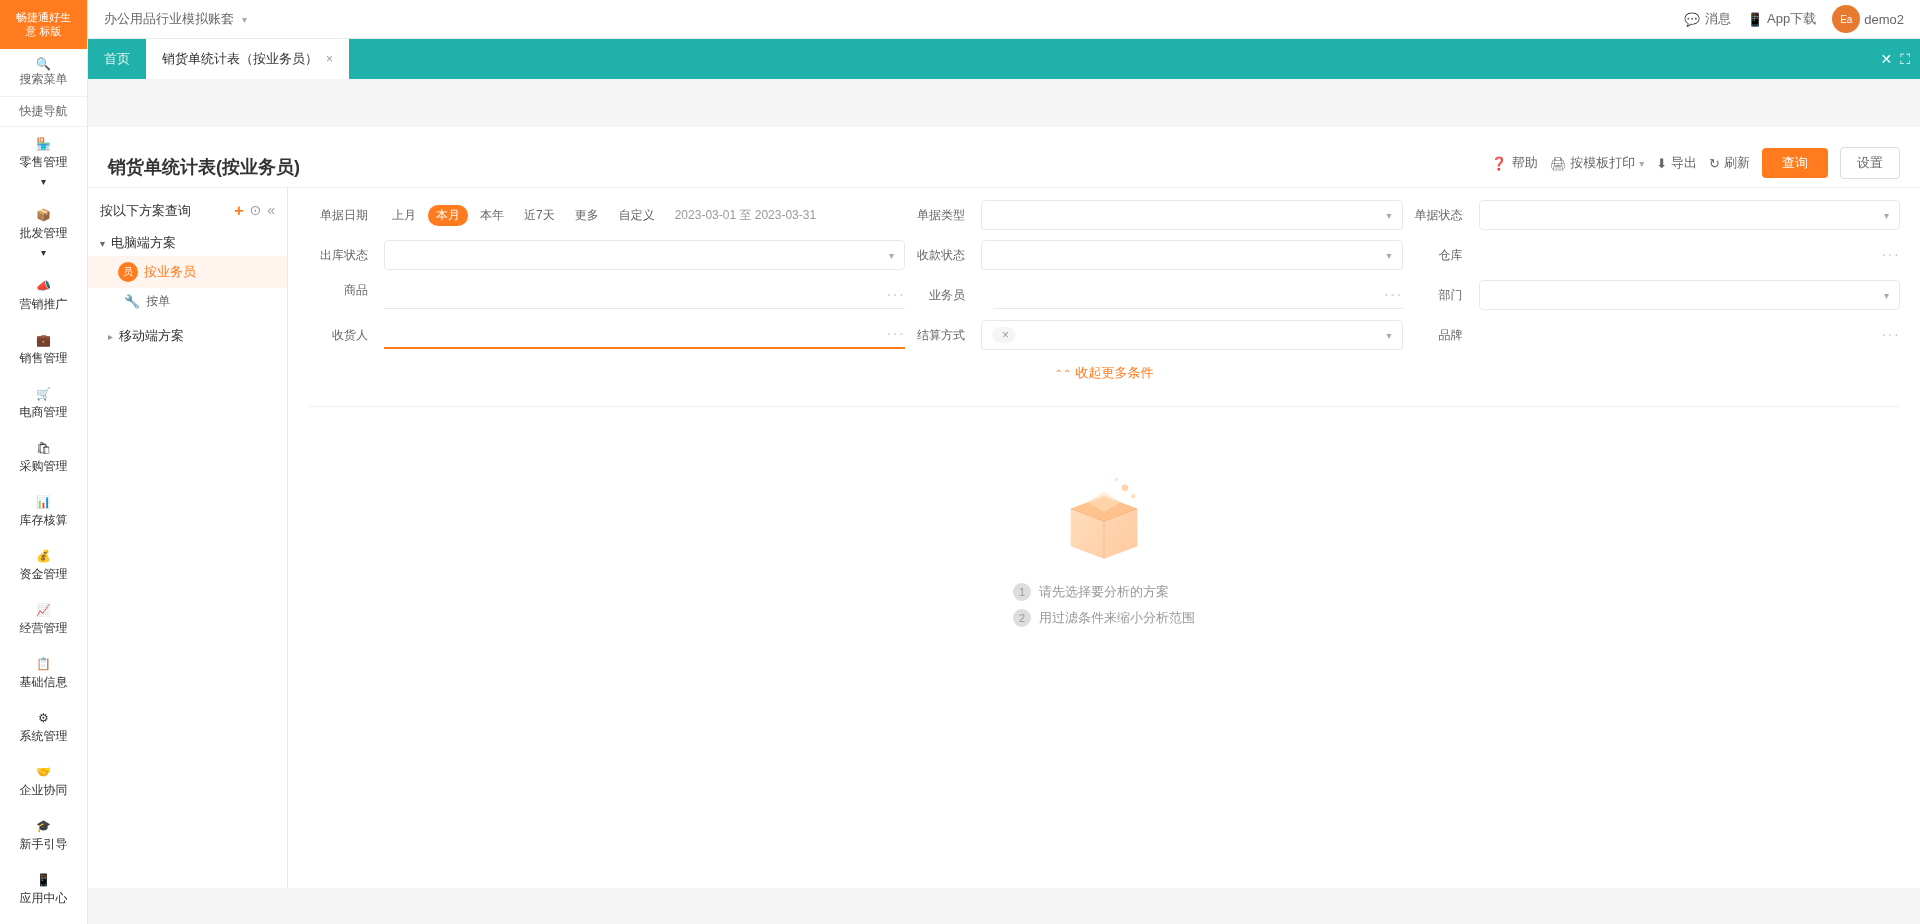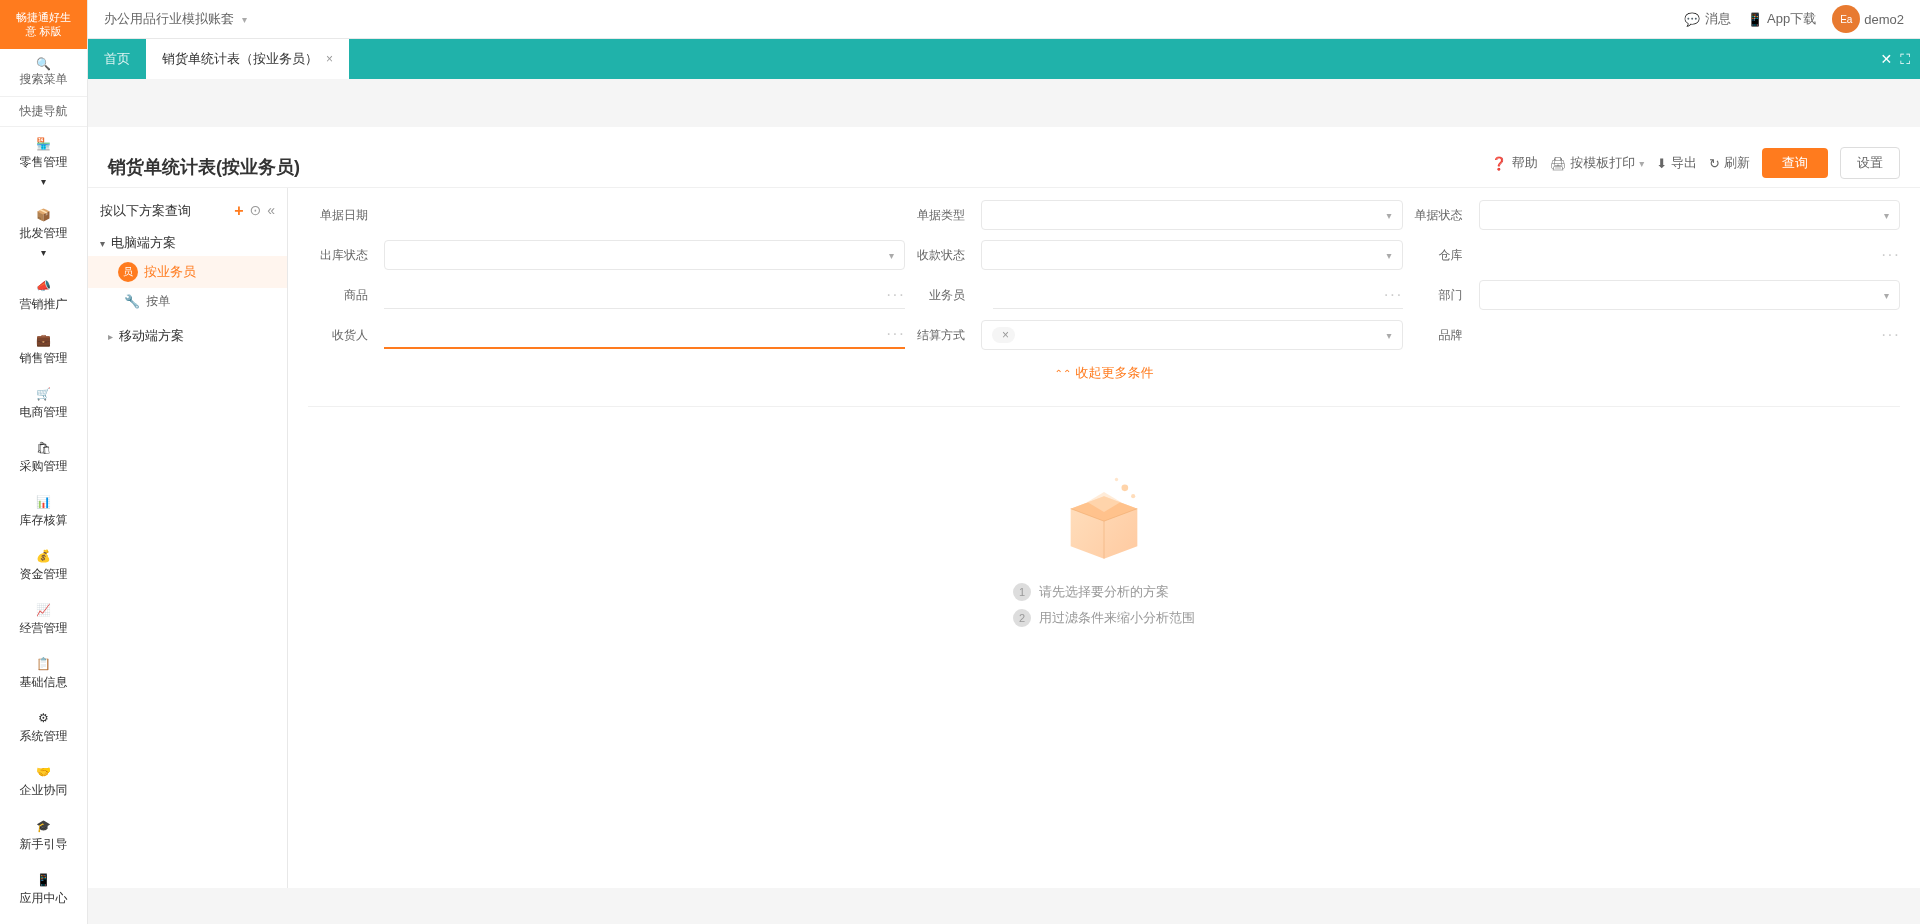--- a/index.html
+++ b/index.html
@@ -265,20 +265,29 @@
             </div>
           </div>
         </div>
 
         <div class="right-panel">
 
           <div class="row-group">
 
             <div style="display:flex;align-items:center;flex:1.2;gap:8px;">
               <span class="filter-item-label">单据日期</span>
+              <div style="display:flex;align-items:center;gap:4px;flex:1;">
+                <span class="date-tab">上月</span>
+                <span class="date-tab active">本月</span>
+                <span class="date-tab">本年</span>
+                <span class="date-tab">近7天</span>
+                <span class="date-tab">更多</span>
+                <span class="date-tab">自定义</span>
+                <span class="date-range">2023-03-01 至 2023-03-31</span>
+              </div>
             </div>
 
             <div style="display:flex;align-items:center;flex:1;gap:8px;">
               <span class="filter-item-label">单据类型</span>
               <div class="dropdown-sel" style="flex:1;">
                 <span style="color:#ccc;"></span>
                 <span class="arrow-down">▾</span>
               </div>
             </div>
 
@@ -308,21 +317,21 @@
             </div>
             <div style="display:flex;align-items:center;flex:1;gap:8px;">
               <span class="filter-item-label">仓库</span>
               <div style="flex:1;display:flex;align-items:center;justify-content:flex-end;">
                 <span class="dots">···</span>
               </div>
             </div>
           </div>
 
           <div class="row-group">
-            <div style="display:flex;align-items:center;flex:1.2;gap:8px;">
+            <div style="display:flex;align-items:flex-start;flex:1.2;gap:8px;">
               <span class="filter-item-label">商品</span>
               <div style="flex:1;display:flex;align-items:center;border-bottom:1px solid #e8e8e8;padding:4px 0;">
                 <span style="flex:1;"></span>
                 <span class="dots">···</span>
               </div>
             </div>
             <div style="display:flex;align-items:center;flex:1;gap:20px;">
               <span class="filter-item-label">业务员</span>
               <div style="flex:1;display:flex;align-items:center;border-bottom:1px solid #e8e8e8;padding:4px 0;">
                 <span style="flex:1;"></span>

